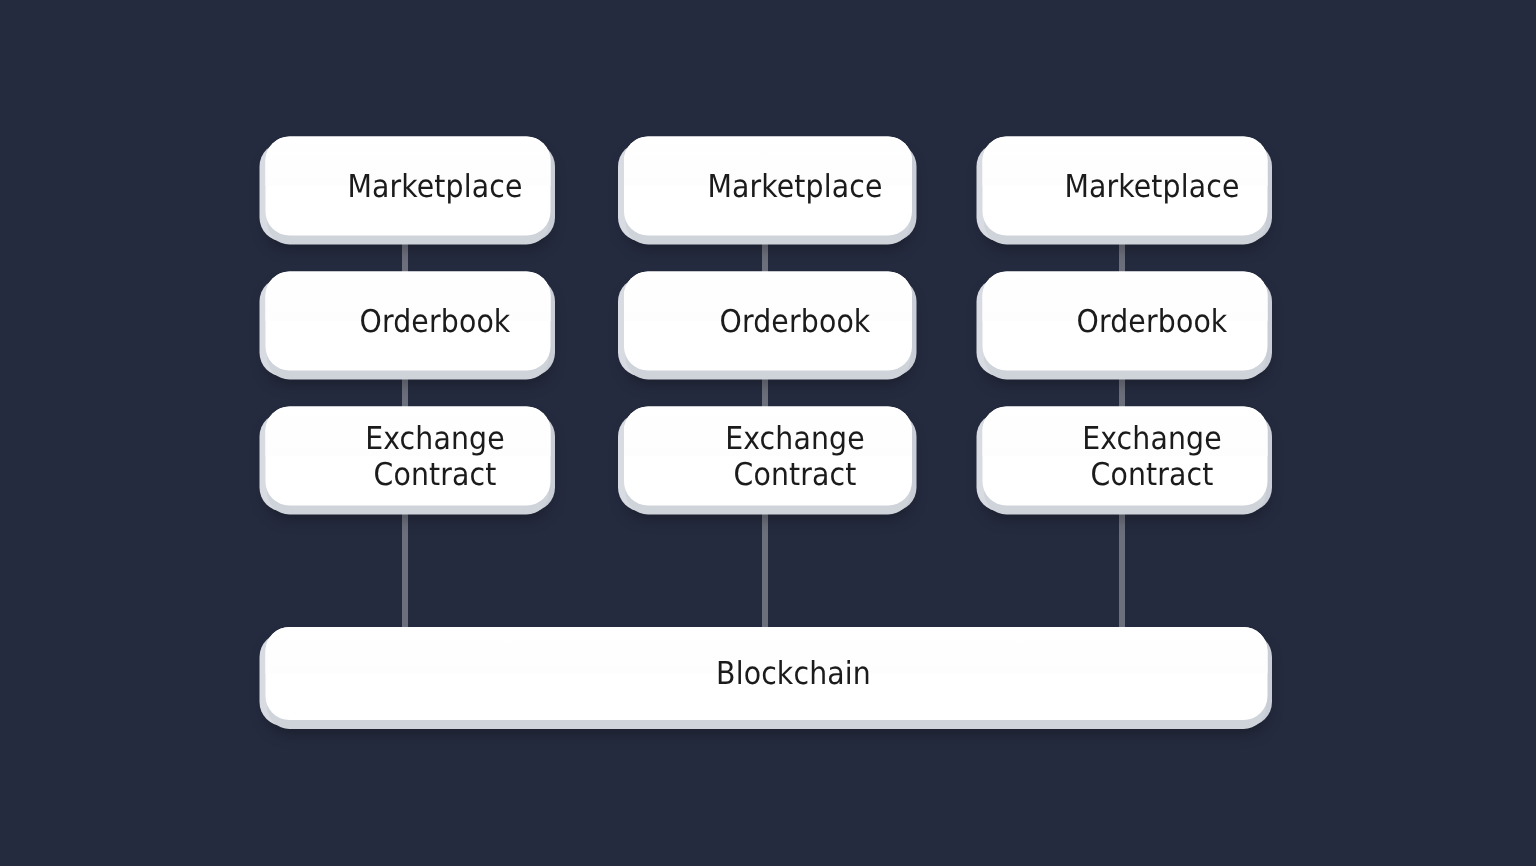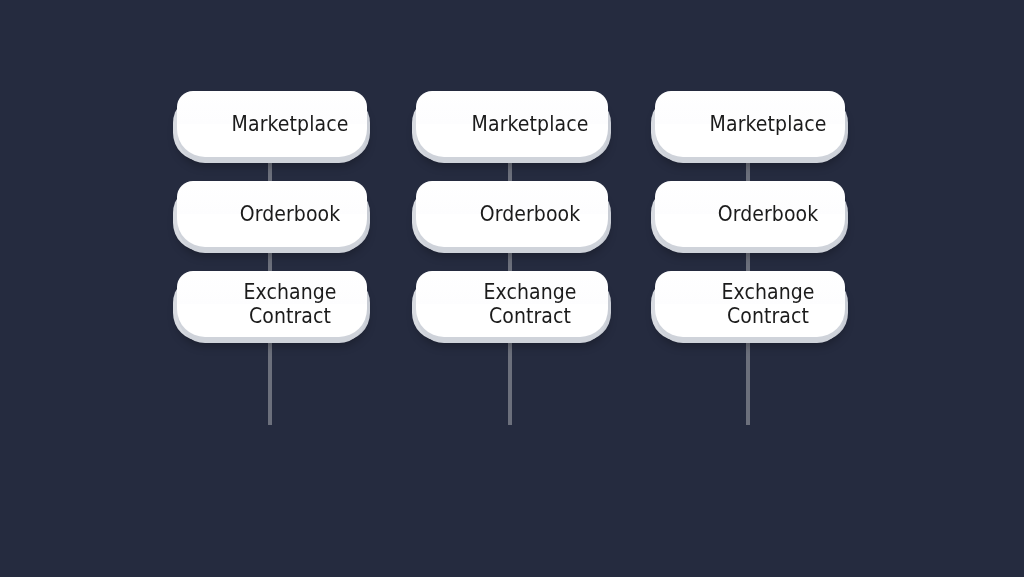--- a/index.html
+++ b/index.html
@@ -29,21 +29,21 @@
     width: 4px;
     background: #6c707c;
     border-radius: 0;
     z-index: 1;
   }
 
   
   .node {
     position: absolute;
     background: #ffffff;
-    border-radius: 28px;
+    border-radius: 16px;
     box-shadow:
        0 7px 0 -1px #cfd3da,
        3px 4px 0 0px #c9cdd5,
       -4px 4px 0 0px #d8dbe1,
        0 9px 10px rgba(0,0,0,0.28);
     z-index: 3;
     display: flex;
     align-items: center;
     justify-content: center;
     box-sizing: border-box;
@@ -113,13 +113,16 @@
     <div class="node" style="left: 655px; top: 91px; width: 190px; height: 66px; background: rgb(255, 255, 255);">
       <div class="node-label" style="color: rgb(27, 27, 27);">Marketplace</div>
     </div>
     <div class="node" style="left: 655px; top: 181px; width: 190px; height: 66px; background: rgb(255, 255, 255);">
       <div class="node-label" style="color: rgb(27, 27, 27);">Orderbook</div>
     </div>
     <div class="node" style="left: 655px; top: 271px; width: 190px; height: 66px; background: rgb(255, 255, 255);">
       <div class="node-label" style="color: rgb(27, 27, 27);">Exchange
 Contract</div>
     </div>
+    <div class="node wide" style="left: 177px; top: 418px; width: 668px; height: 62px; background: rgb(255, 255, 255);">
+      <div class="node-label" style="color: rgb(27, 27, 27);">Blockchain</div>
+    </div>
   </div>
 
 </body></html>

